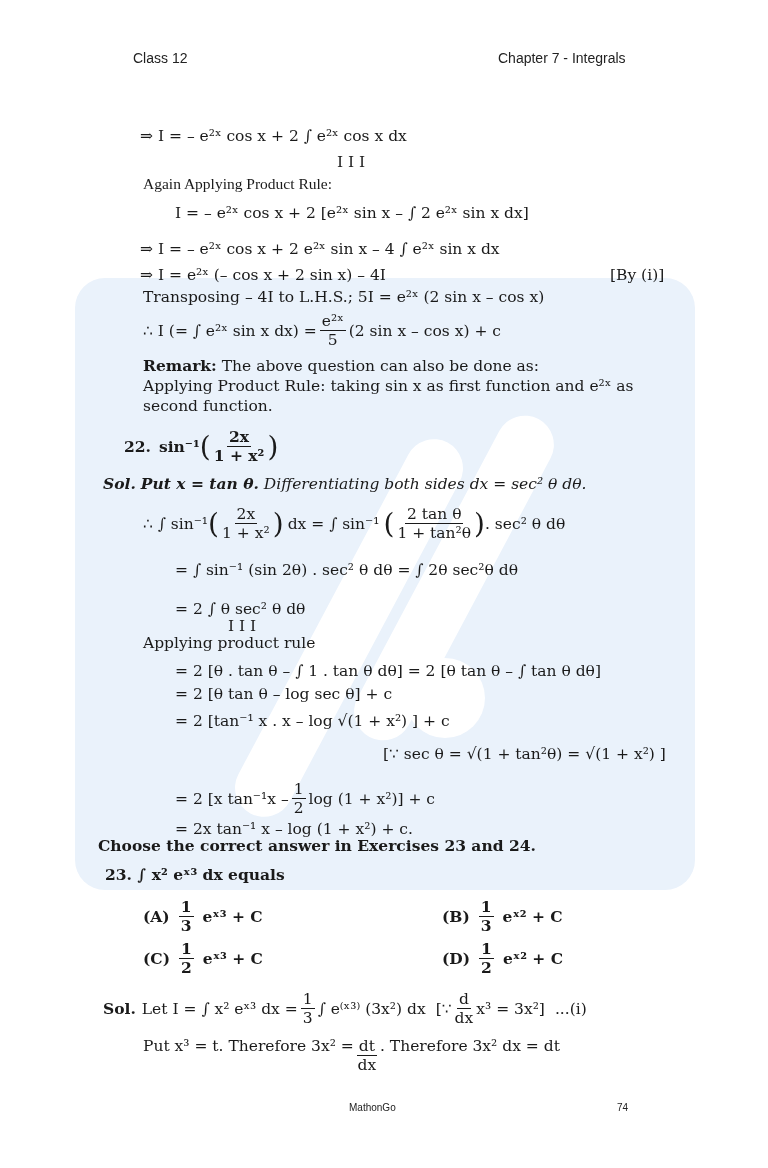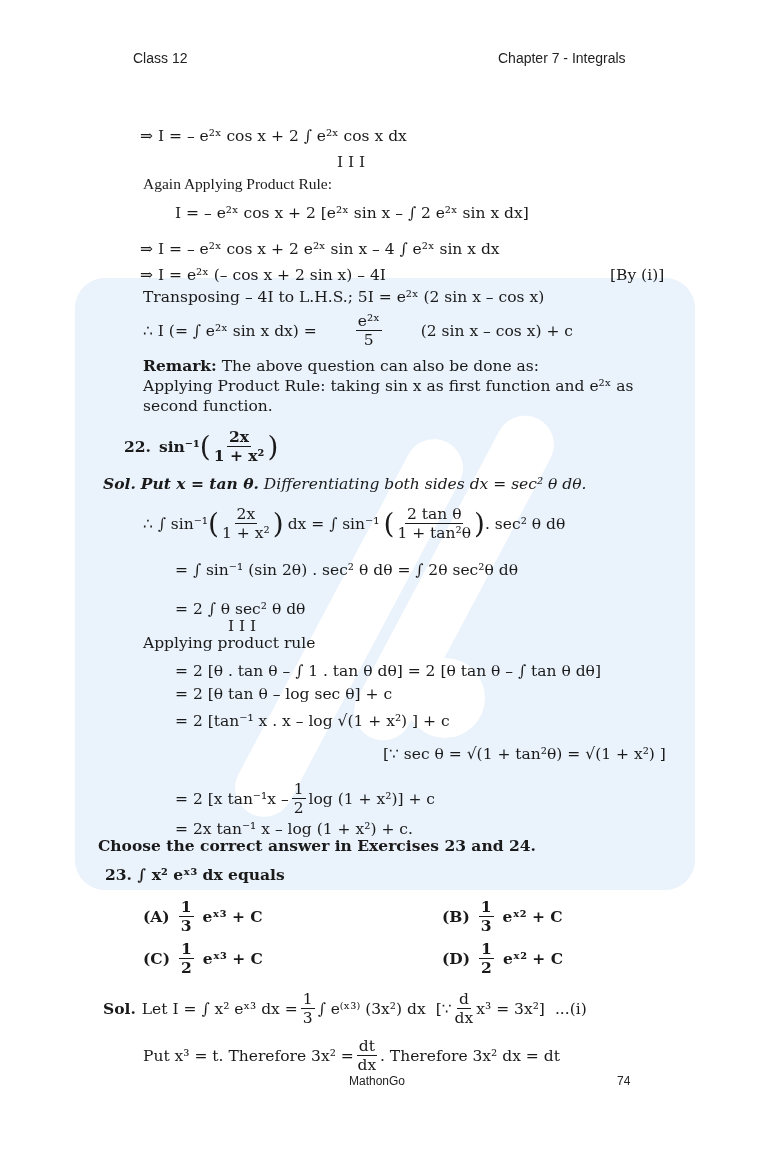--- a/index.html
+++ b/index.html
@@ -1,19 +1,19 @@
 <!DOCTYPE html>
 <html><head>
 <meta charset="utf-8">
 <style>
   html, body { margin:0; padding:0; }
   body { width:768px; height:1168px; background:#ffffff; position:relative; overflow:hidden;
          font-family:"DejaVu Serif", serif; color:#1a1a1a; }
   .hdr { position:absolute; top:50px; font-family:"Liberation Sans", sans-serif; font-size:14px; color:#222; }
-  .ftr { position:absolute; top:1074px; font-family:"Liberation Sans", sans-serif; font-size:12px; color:#222; }
+  .ftr { position:absolute; top:1102px; font-family:"Liberation Sans", sans-serif; font-size:10px; color:#222; }
   .wm { position:absolute; left:75px; top:278px; width:620px; height:612px; background:#eaf2fb; border-radius:30px; z-index:0; overflow:hidden; }
   .stripe { position:absolute; background:#ffffff; border-radius:40px; transform:rotate(28deg); }
   .dot { position:absolute; background:#ffffff; border-radius:50%; }
   .ln { position:absolute; z-index:1; font-size:15.5px; white-space:nowrap; line-height:18px; }
   .b { font-weight:bold; }
   .frac { display:inline-flex; flex-direction:column; align-items:center; vertical-align:middle; margin:0 3px; }
   .frac .n { border-bottom:1px solid #1a1a1a; padding:0 2px; line-height:18px; }
   .frac .d { line-height:18px; }
   .opt { position:absolute; z-index:1; font-size:15.5px; font-weight:bold; white-space:nowrap; display:flex; align-items:center; gap:6px; }
 </style>
@@ -31,21 +31,21 @@
 
 <div class="ln" style="left:140px; top:127px;text-align:right;">⇒  I = – e²ˣ cos x + 2 ∫ e²ˣ cos x  dx</div>
 <div class="ln" style="left:337px; top:153px;">I    I I</div>
 <div class="ln" style="left:143px; top:175px;font-family:Liberation Serif, serif;">Again Applying Product Rule:</div>
 <div class="ln" style="left:175px; top:204px;">I = – e²ˣ cos x + 2 [e²ˣ sin x – ∫ 2 e²ˣ sin x dx]</div>
 <div class="ln" style="left:140px; top:240px;">⇒  I = – e²ˣ cos x + 2 e²ˣ sin x – 4 ∫ e²ˣ sin x dx</div>
 <div class="ln" style="left:140px; top:266px;">⇒  I = e²ˣ (– cos x + 2 sin x) – 4I</div>
 <div class="ln" style="left:610px; top:266px;">[By (i)]</div>
 <div class="ln" style="left:143px; top:288px;">Transposing – 4I to L.H.S.; 5I = e²ˣ (2 sin x – cos x)</div>
 
-<div class="ln" style="left:143px; top:312px; display:flex; align-items:center;gap:36px;">
+<div class="ln" style="left:143px; top:312px; display:flex; align-items:center;">
   <span>∴  I (= ∫ e²ˣ sin x dx)  =</span>
   <span class="frac">
       <span class="n">e²ˣ</span>
       <span class="d">5</span>
     </span>
   <span>(2 sin x – cos x) + c</span>
 </div>
 
 <div class="ln" style="left:143px; top:357px;"><span class="b">Remark:</span><span> The above question can also be done as:</span></div>
 <div class="ln" style="left:143px; top:377px;">Applying Product Rule: taking sin x as first function and e²ˣ as</div>
@@ -146,21 +146,21 @@
   <span style="margin-right:10px;">∫ e⁽ˣ³⁾ (3x²)  dx</span>
   <span>[∵</span>
   <span class="frac">
       <span class="n">d</span>
       <span class="d">dx</span>
     </span>
   <span style="margin-right:10px;">x³ = 3x²]</span>
   <span>...(i)</span>
 </div>
 
-<div class="ln" style="left:143px; top:1037px; display:flex; align-items:center;">
+<div class="ln" style="left:143px; top:1037px; display:flex; ">
   <span>Put x³ = t. Therefore 3x² =</span>
   <span class="frac">
       <span class="n">dt</span>
       <span class="d">dx</span>
     </span>
   <span>. Therefore 3x² dx = dt</span>
 </div>
 
 <div class="ftr" style="left:349px;">MathonGo</div>
 <div class="ftr" style="left:617px;">74</div>

